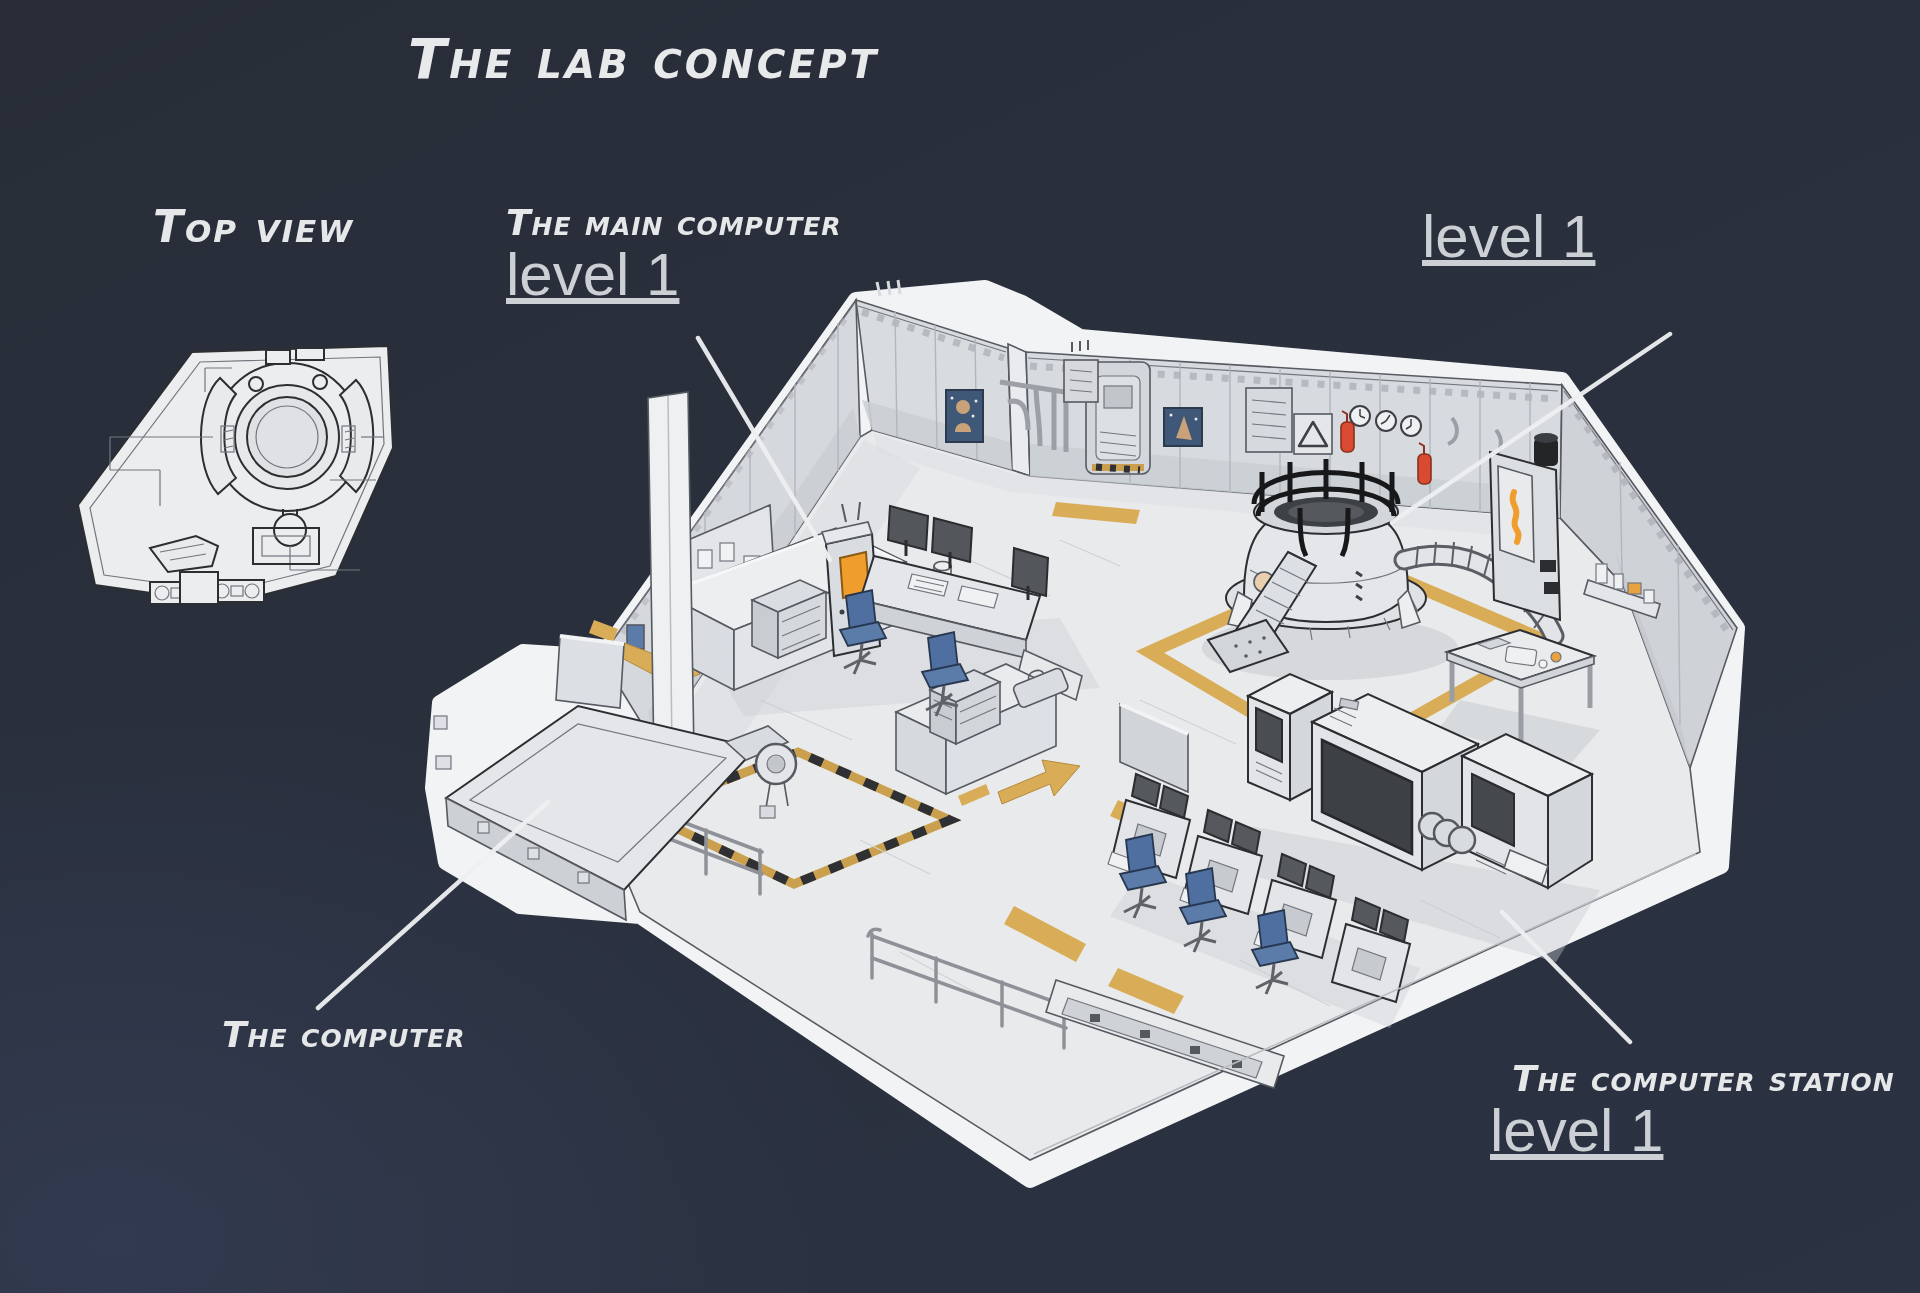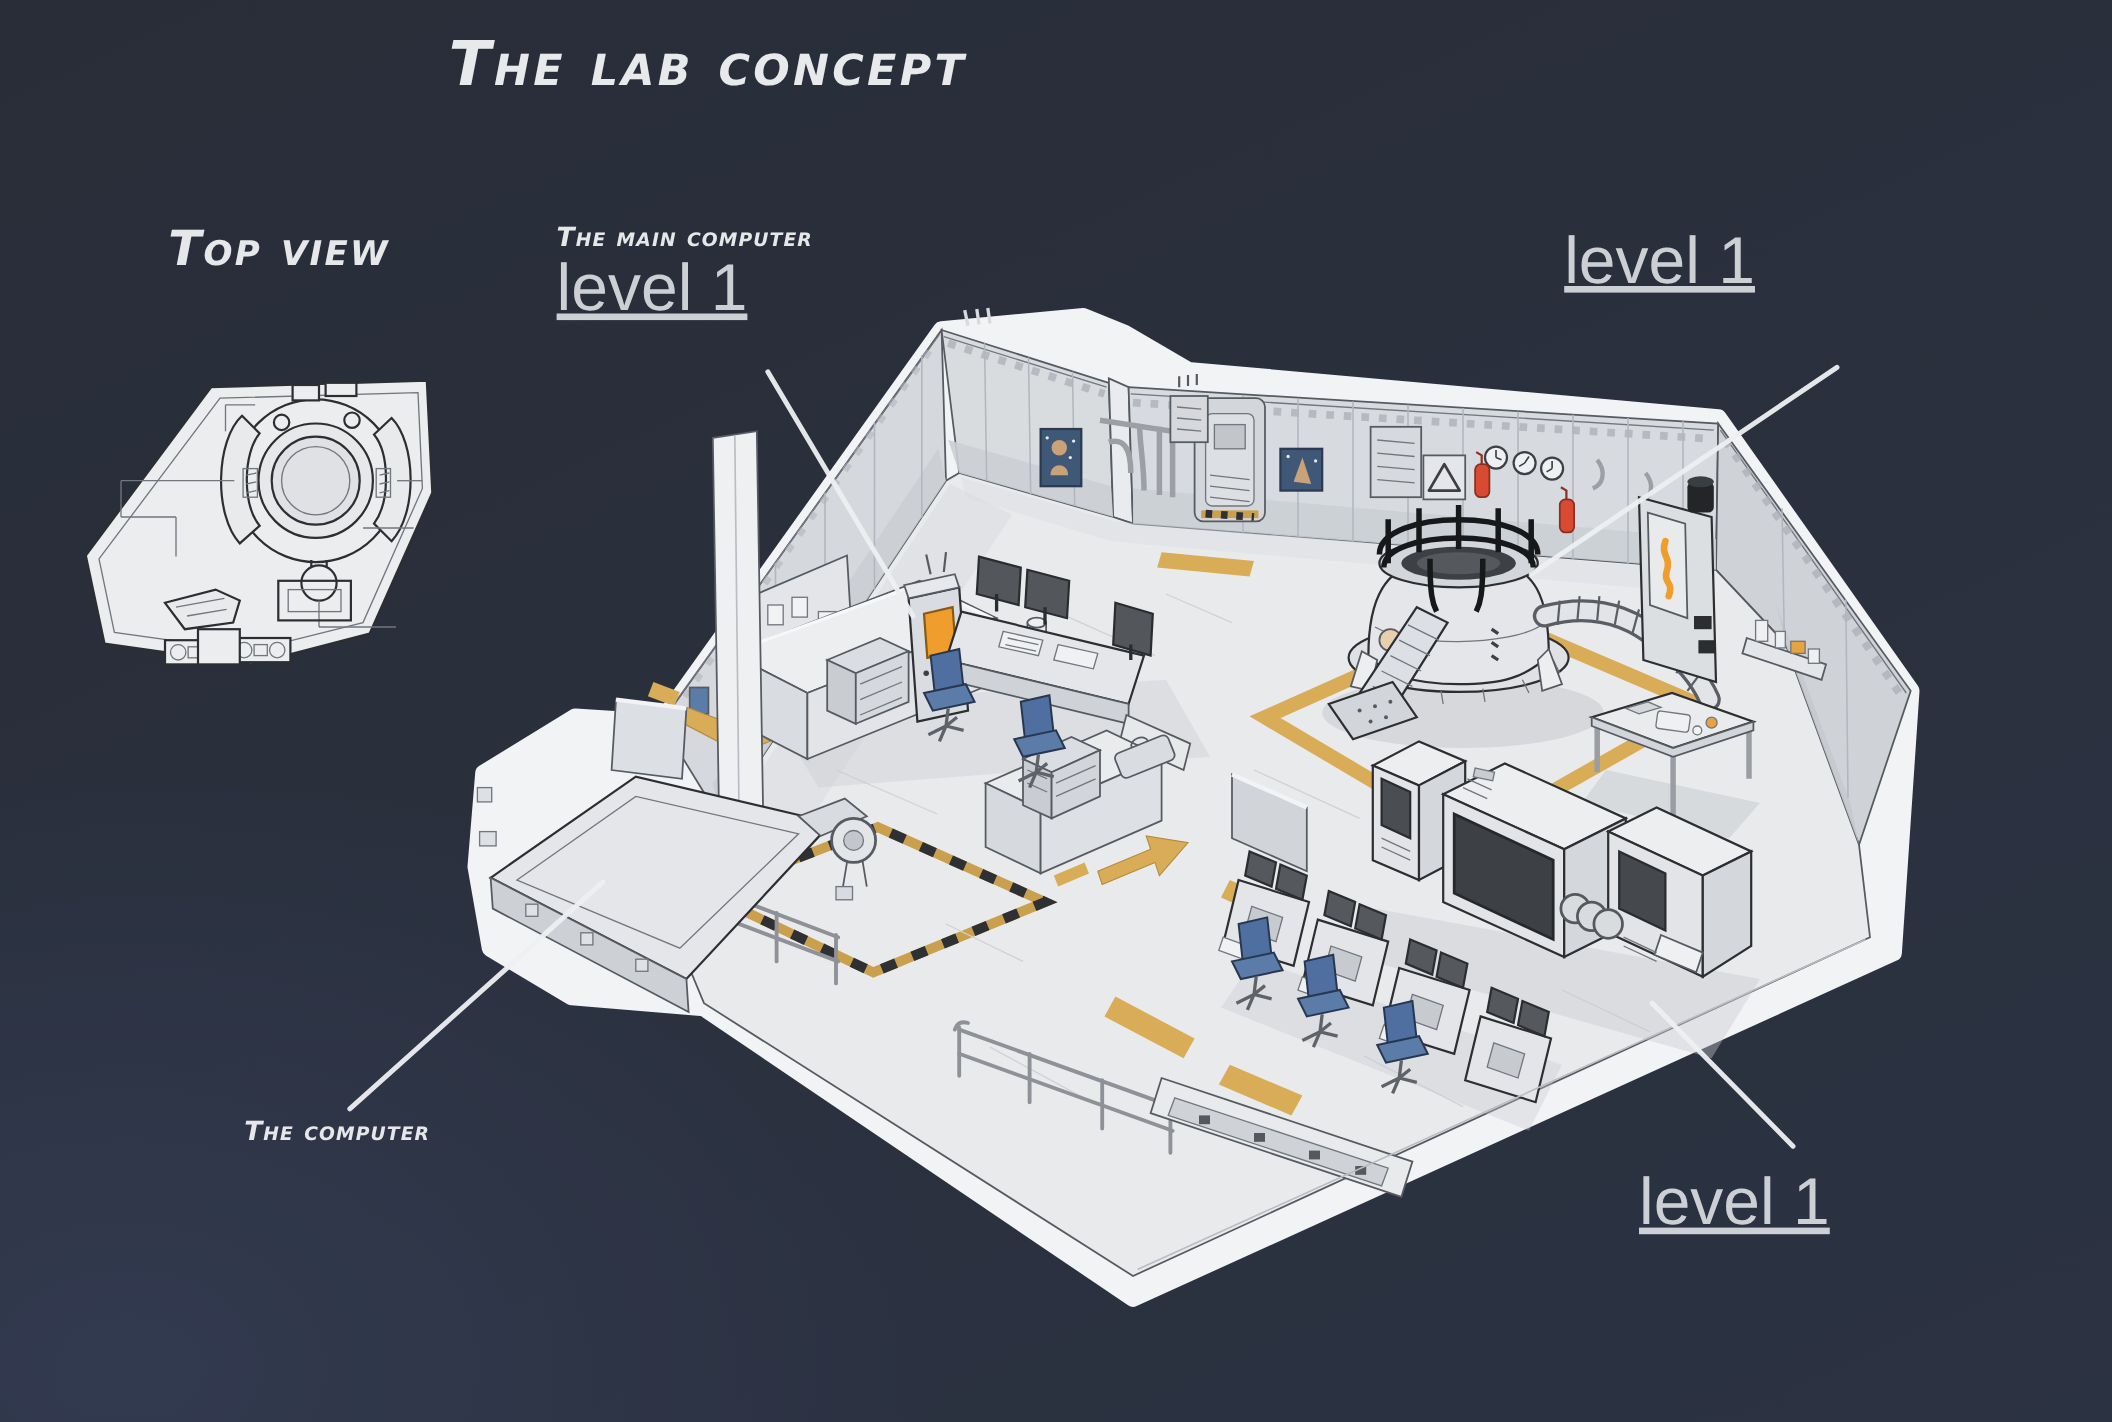--- a/index.html
+++ b/index.html
@@ -7,21 +7,21 @@
     width:1920px;height:1293px;overflow:hidden;position:relative;
     background:
       radial-gradient(1400px 1000px at 6% 96%, #323a50 0%, rgba(50,58,80,0) 55%),
       linear-gradient(155deg, #282d38 0%, #2a303d 55%, #2b3242 100%);
     font-family:"DejaVu Sans",sans-serif;
   }
   .anno{position:absolute;white-space:nowrap;}
   .comic{
     font-family:"DejaVu Sans",sans-serif;
     font-weight:bold;font-style:italic;font-variant:small-caps;
-    letter-spacing:1px;color:#e6e7e9;font-size:24px;line-height:1.05;
+    letter-spacing:1px;color:#e6e7e9;font-size:36px;line-height:1.05;
   }
   .comic.title{font-size:56px;letter-spacing:3px;color:#e8e9ea;}
   .comic.topview{font-size:44px;letter-spacing:2px;margin-left:33px;}
   .level{
     font-family:"Liberation Sans","DejaVu Sans",sans-serif;
     font-weight:400;font-size:60px;color:#ccd0d5;line-height:1.02;margin-top:2px;text-decoration:underline;
   }
   svg{position:absolute;left:0;top:0;}
   .s1{stroke:#565a61;stroke-width:1.6;}
   .s2{stroke:#2c2e32;stroke-width:2;}
@@ -523,14 +523,15 @@
   <div class="level">level 1</div>
 </div>
 
 <div class="anno" style="left:1422px;top:204px">
   <div class="level">level 1</div>
 </div>
 
 <div class="anno comic" style="left:222px;top:1016px">The computer</div>
 
 <div class="anno" style="left:1490px;top:1060px">
+  <div class="comic" style="margin-left:22px">The computer station</div>
   <div class="level">level 1</div>
 </div>
 
 </body></html>

